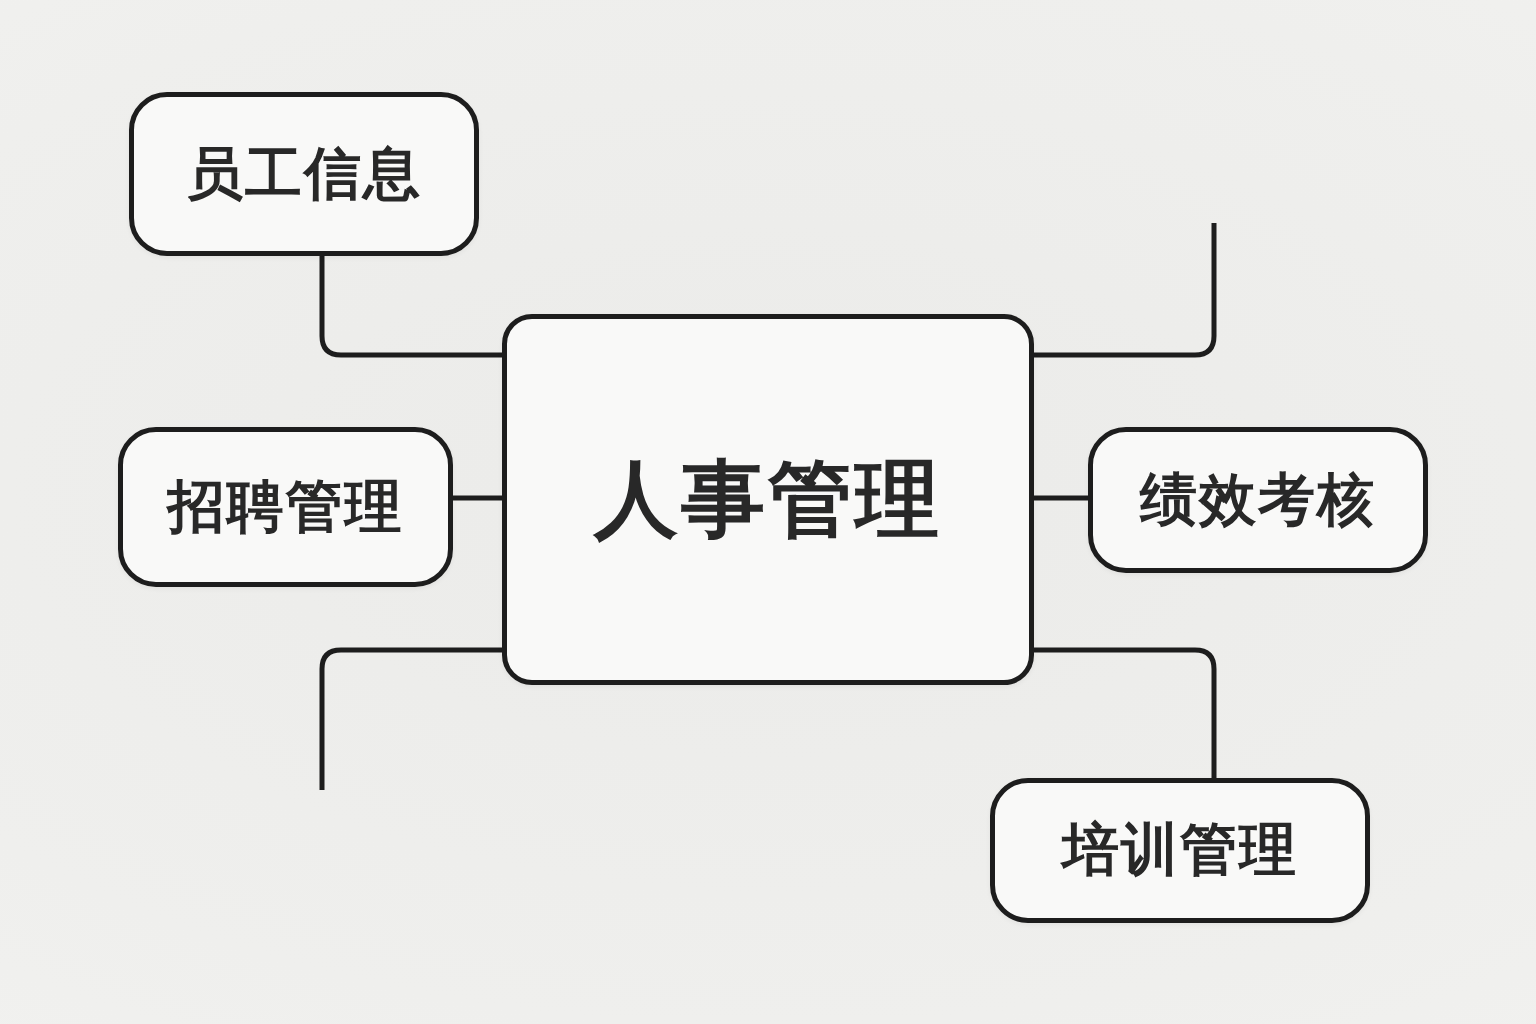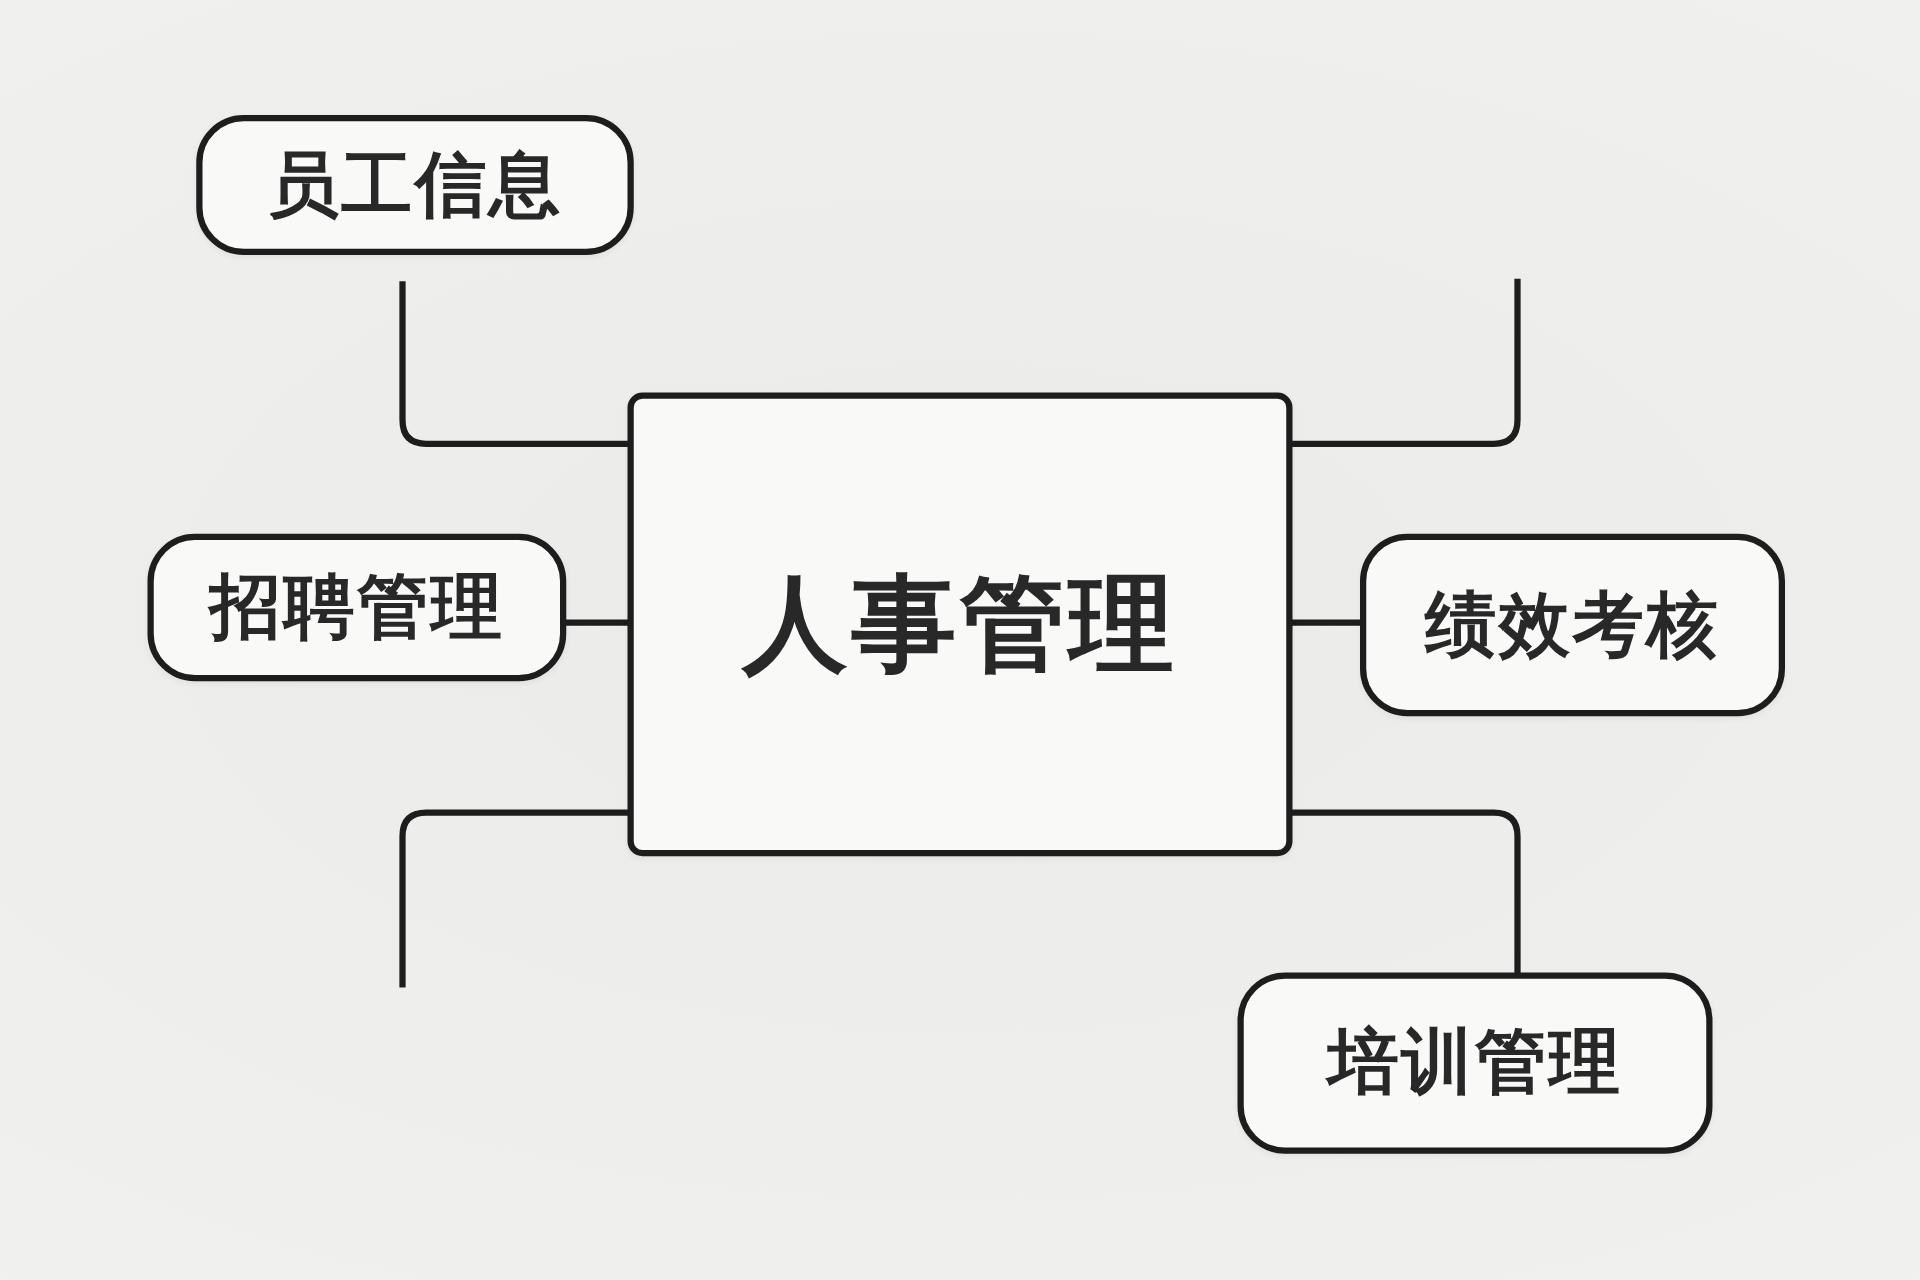--- a/index.html
+++ b/index.html
@@ -38,31 +38,31 @@
     color: #282828;
     font-weight: 700;
     box-shadow: 0 2px 5px rgba(0,0,0,0.05);
   }
   .node.satellite {
     border-radius: 38px;
     font-size: 57px;
     letter-spacing: 2px;
   }
   .node.center-node {
-    border-radius: 12px;
+    border-radius: 30px;
     font-size: 84px;
     line-height: 1.32;
     letter-spacing: 3px;
     text-align: center;
   }
   
   .n-center { left: 502px; top: 314px; width: 532px; height: 371px; }
-  .n1 { left: 157px;  top: 92px;  width: 350px; height: 112px; }
+  .n1 { left: 129px;  top: 92px;  width: 350px; height: 164px; }
   .n2 { left: 1042px; top: 88px;  width: 350px; height: 147px; }
-  .n3 { left: 118px;  top: 427px; width: 335px; height: 118px; }
+  .n3 { left: 118px;  top: 427px; width: 335px; height: 160px; }
   .n4 { left: 1088px; top: 427px; width: 340px; height: 146px; }
   .n5 { left: 143px;  top: 777px; width: 347px; height: 146px; }
   .n6 { left: 990px; top: 778px; width: 380px; height: 145px; }
 </style>
 </head>
 <body>
 
 <div class="stage">
 
   <svg class="connectors" width="1536" height="1024" viewBox="0 0 1536 1024" aria-hidden="true">

